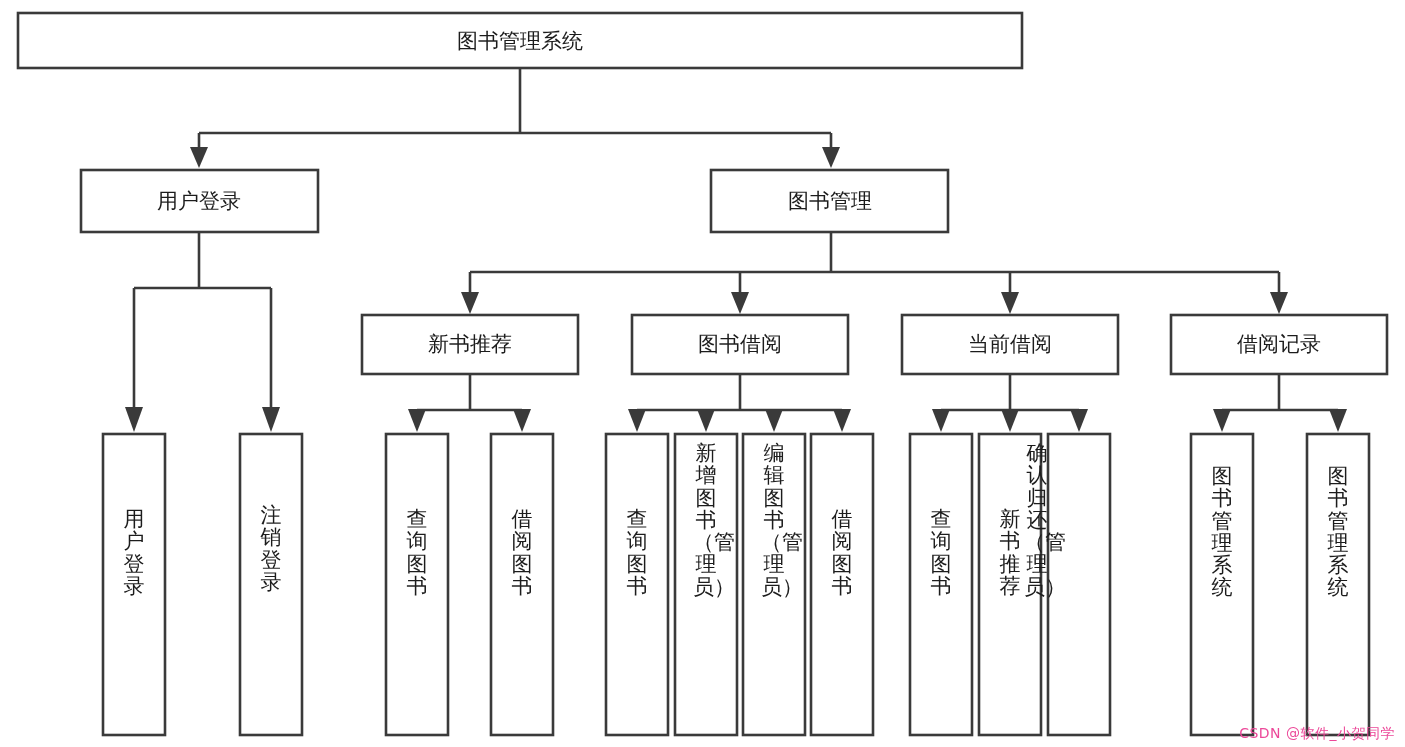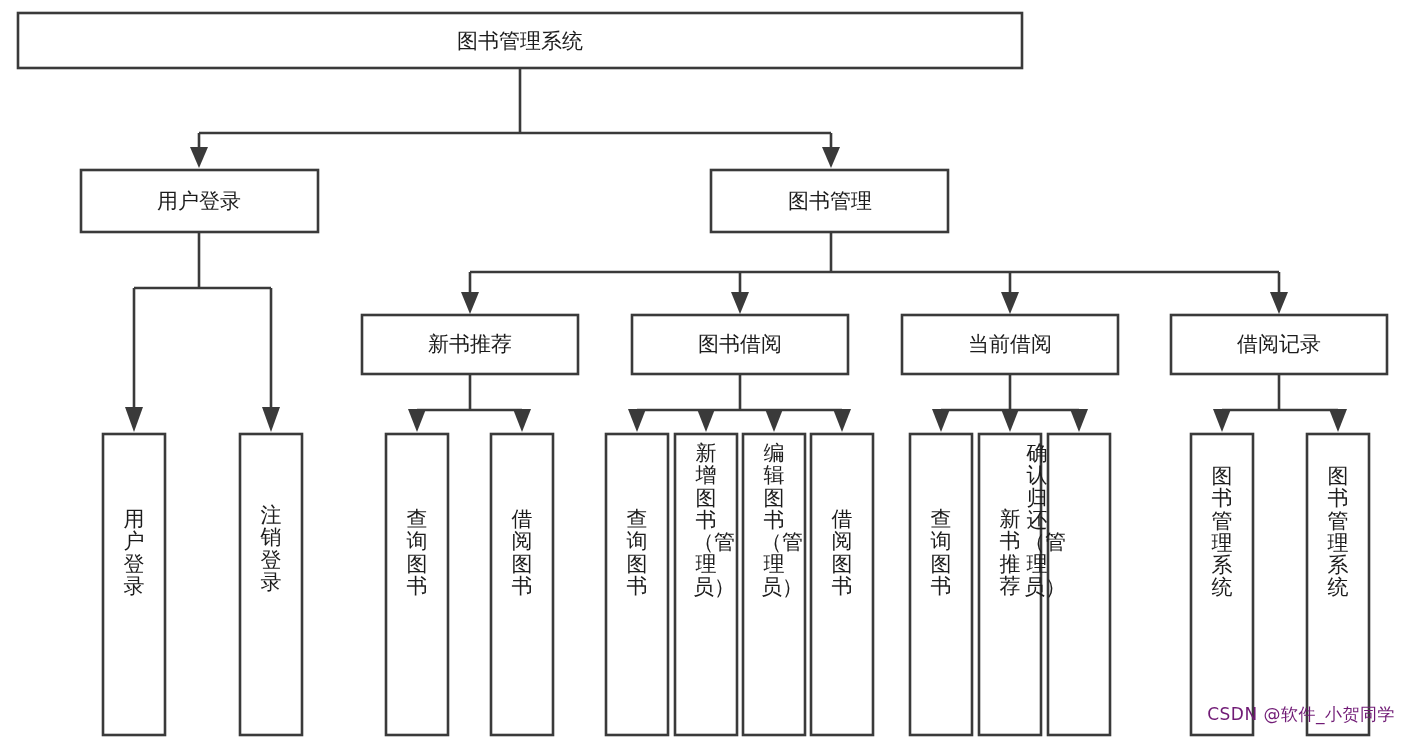--- a/index.html
+++ b/index.html
@@ -60,24 +60,24 @@
     color: #1c1c1c;
     text-align: center;
     width: 26px;
     white-space: normal;
     word-break: break-all;
     pointer-events: none;
   }
   .watermark {
     position: absolute;
     right: 10px;
-    bottom: 21px;
-    font-family: "DejaVu Sans", "Liberation Sans", sans-serif;
-    font-size: 17px;
-    color: #701a75;
+    bottom: 4px;
+    font-family: "DejaVu Sans", "Liberation Sans", sans-serif;
+    font-size: 14px;
+    color: #ec4899;
     letter-spacing: 0.5px;
     white-space: nowrap;
   }
 </style>
 </head>
 <body>
 
 <div id="diagram-root">
 
   <svg id="tree-svg" viewBox="0 0 1405 747">

